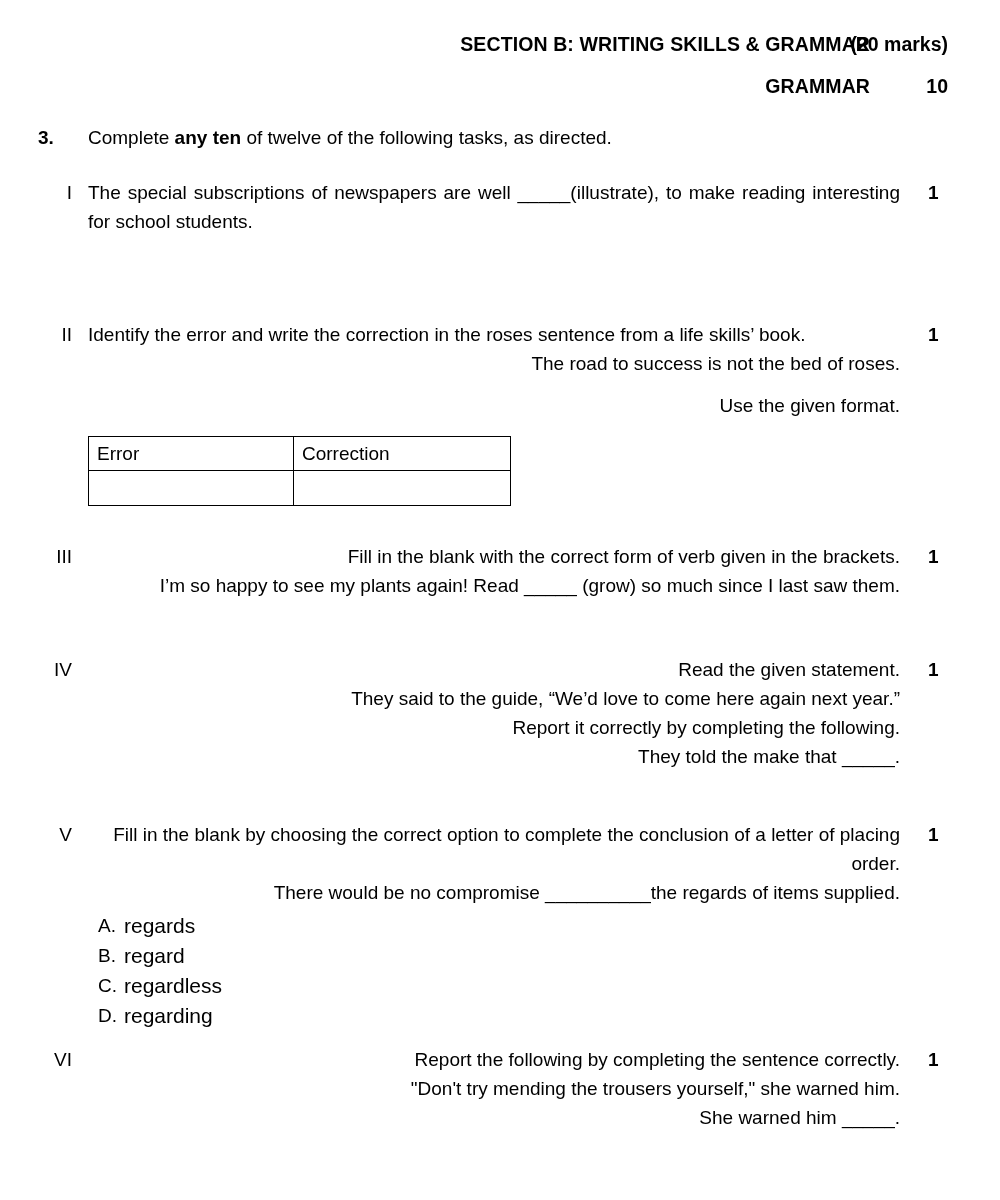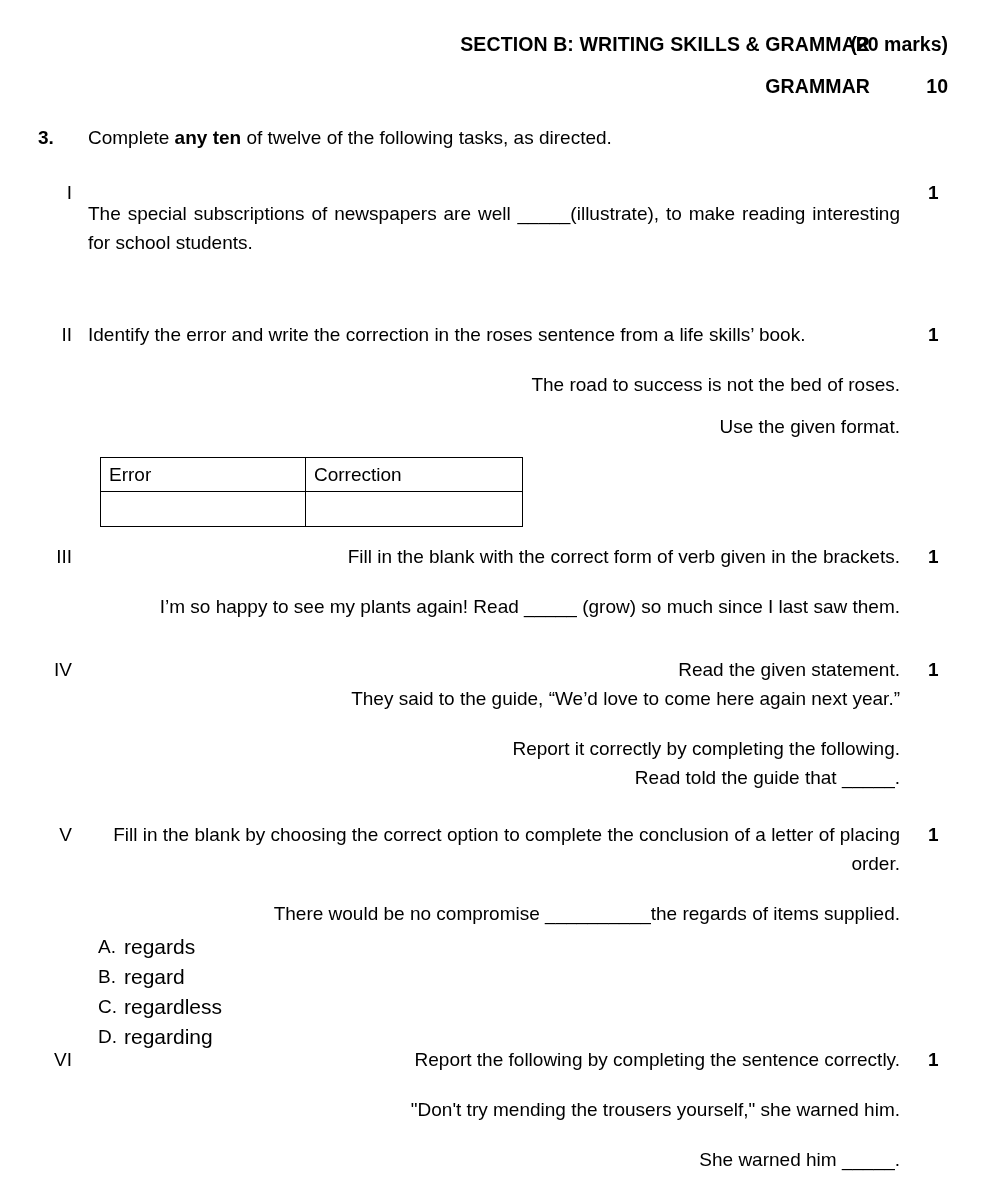--- a/index.html
+++ b/index.html
@@ -120,28 +120,28 @@
     margin: 0;
     padding: 0;
     font-size: 19px;
     line-height: 29px;
     text-align: right;
   }
   p.justify {
     text-align: justify;
     text-justify: inter-word;
   }
-  p.gap-above { margin-top: 21px; }
+  p.gap-above { }
   p.gap-small { margin-top: 13px; }
 
   
   .ec-table {
     border-collapse: collapse;
     margin-top: 16px;
-    margin-left: 12px;
+    margin-left: 0;
     table-layout: fixed;
     width: 388px;
   }
   .ec-table td {
     border: 1.6px solid #000;
     height: 26px;
     padding: 2px 8px;
     font-size: 19px;
     vertical-align: top;
   }
@@ -227,21 +227,21 @@
     </div>
     <div class="item-marks">1</div>
   </div>
 
   <div class="item" style="top:655px;">
     <div class="item-roman">IV</div>
     <div class="item-body">
       <p class="para">Read the given statement.</p>
       <p class="para">They said to the guide, “We’d love to come here again next year.”</p>
       <p class="para gap-above">Report it correctly by completing the following.</p>
-      <p class="para">Read told the guide that _____.</p>
+      <p class="para">They told the make that _____.</p>
     </div>
     <div class="item-marks">1</div>
   </div>
 
   <div class="item" style="top:820px;">
     <div class="item-roman">V</div>
     <div class="item-body">
       <p class="para">Fill in the blank by choosing the correct option to complete the conclusion of a letter of placing order.</p>
       <p class="para gap-above">There would be no compromise __________the regards of items supplied.</p>
       <ol class="options">

